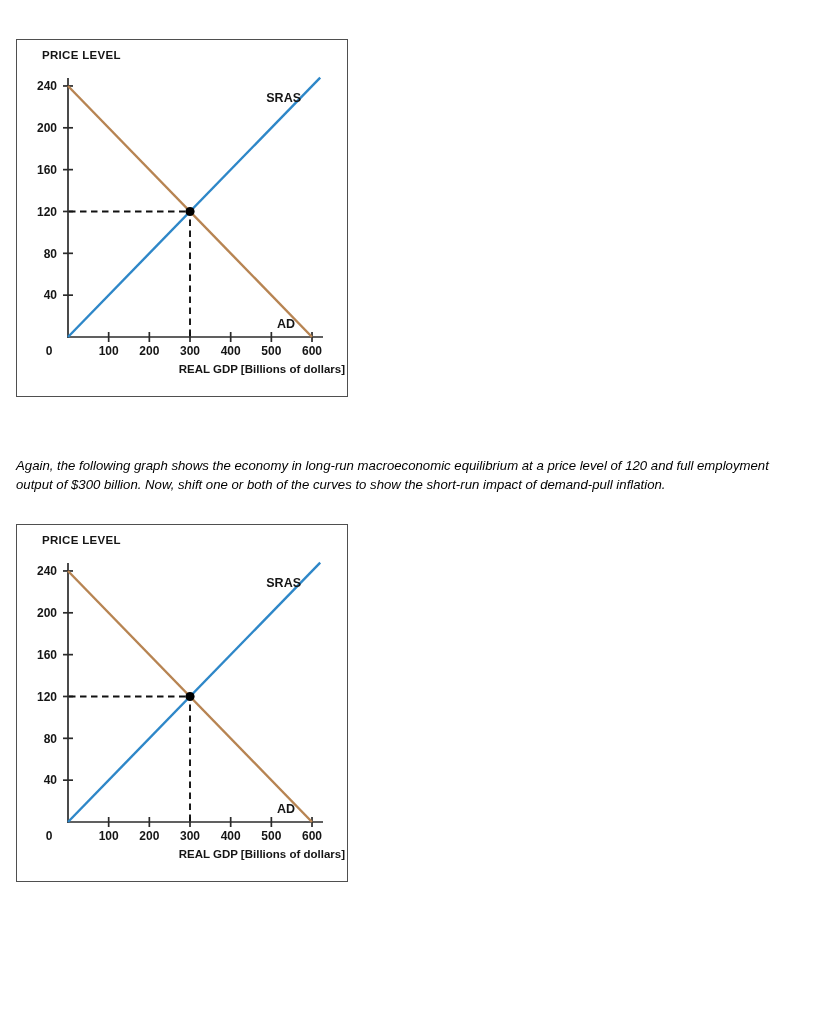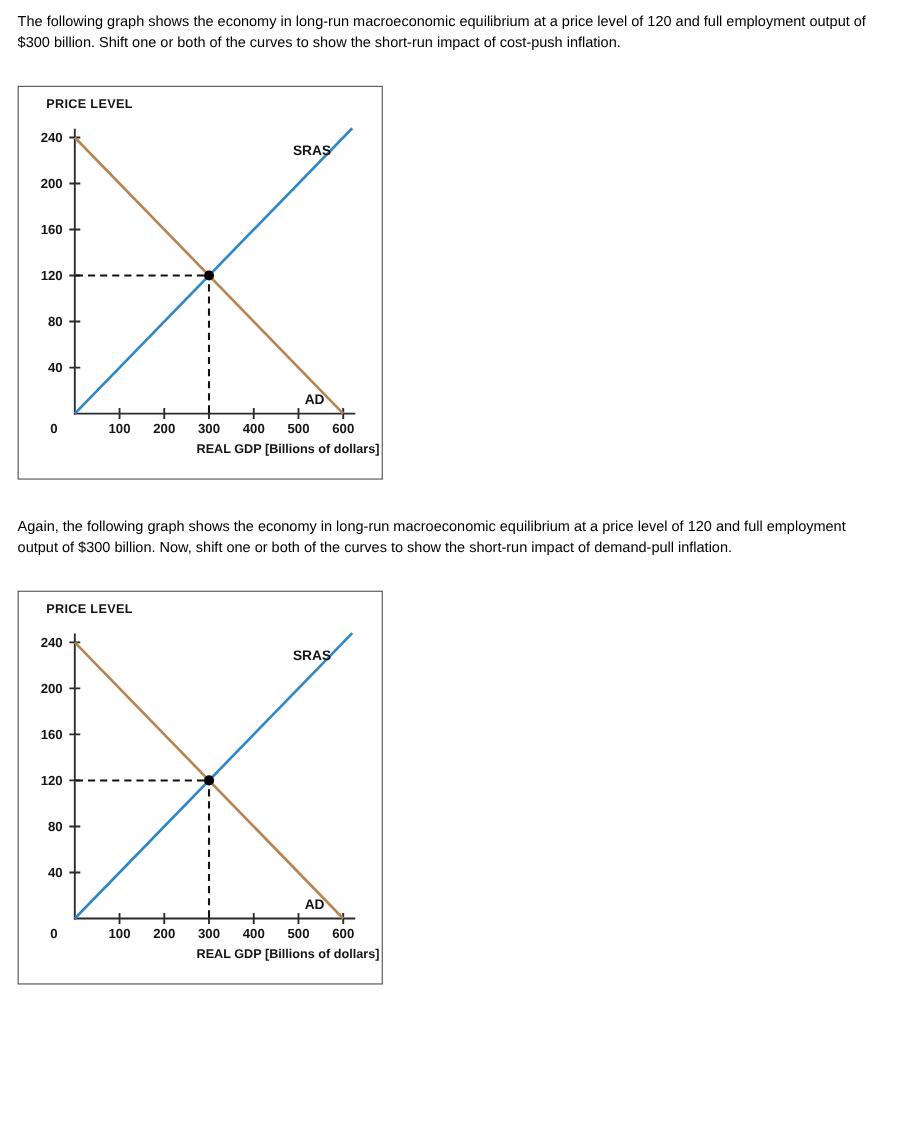--- a/index.html
+++ b/index.html
@@ -11,39 +11,38 @@
   .body-text{
     margin:0 16px;width:776px;
     font-size:13.2px;line-height:19.4px;color:#000;
   }
   .tooltip{margin-top:15px;}
   .graph-panel{
     margin-left:16px;width:330px;height:356px;
     border:1.5px solid #4f4f4f;background:#fff;
   }
   .panel-a{margin-top:29px;}
-  .para-b{margin-top:33px;}
+  .para-b{margin-top:59px;font-style:italic;}
   .panel-b{margin-top:29px;}
   svg{display:block;}
   svg text{
     fill:#151515;
     font-family:"Liberation Sans",sans-serif;
     font-weight:bold;
   }
   svg .tick-label{font-size:12px;}
   svg .curve-label{font-size:12.5px;}
   svg .chart-title{font-size:11.5px;letter-spacing:.3px;}
   svg .axis-caption{font-size:11.5px;}
 </style>
 </head>
 <body>
 
 <div class="page">
 
-  <p class="body-text">The following graph shows the economy in long-run macroeconomic equilibrium at a price level of 120 and full employment output of $300 billion. Shift one or both of the curves to show the short-run impact of cost-push inflation.</p>
 
 
   <div class="graph-panel panel-a">
     <svg id="chart0" width="330" height="356" viewBox="0 0 330 356">
         <line x1="51" y1="38" x2="51" y2="297.8" stroke="#2b2b2b" stroke-width="1.7"></line>
         <line x1="50.2" y1="297" x2="306" y2="297" stroke="#2b2b2b" stroke-width="1.7"></line>
         <line x1="46" x2="56" y1="255.16" y2="255.16" stroke="#2b2b2b" stroke-width="1.7"></line>
         <text x="40" y="259.36" text-anchor="end" class="tick-label">40</text>
         <line x1="46" x2="56" y1="213.32" y2="213.32" stroke="#2b2b2b" stroke-width="1.7"></line>
         <text x="40" y="217.51999999999998" text-anchor="end" class="tick-label">80</text>

